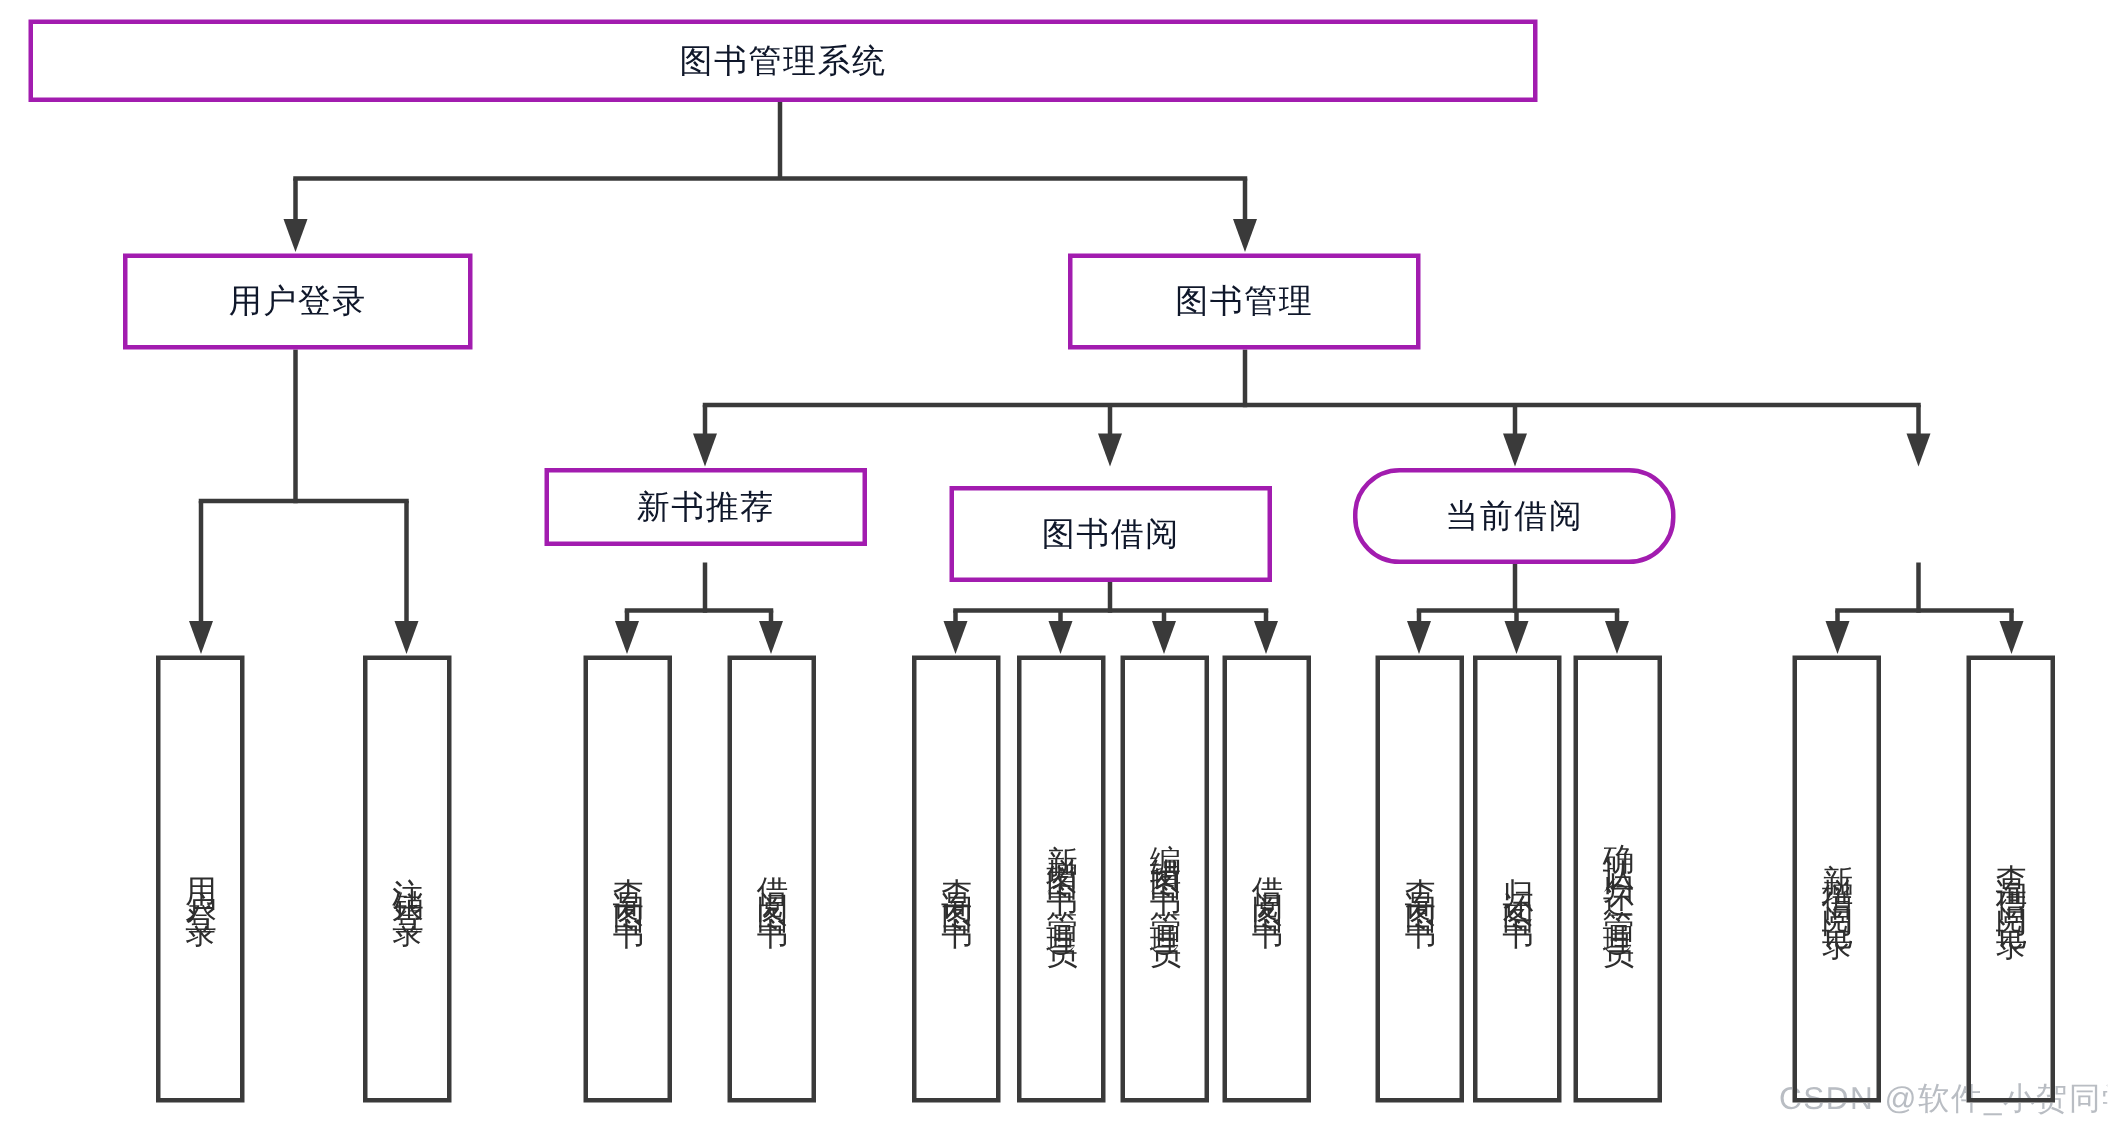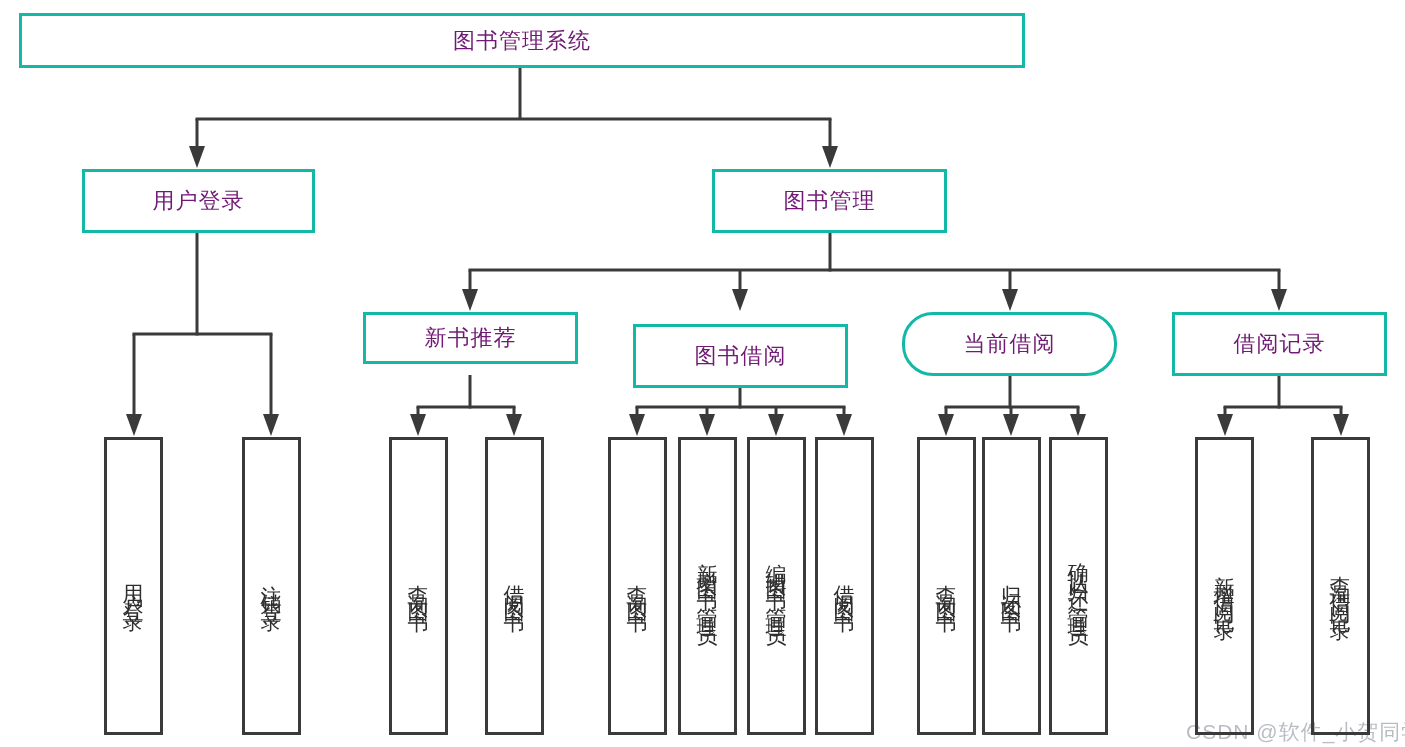--- a/index.html
+++ b/index.html
@@ -13,28 +13,28 @@
   }
   #wires {
     position: absolute;
     left: 0; top: 0;
     width: 1405px; height: 747px;
     pointer-events: none;
   }
   .hnode {
     position: absolute;
     box-sizing: border-box;
-    border: 3px solid #14b8a6;
+    border: 3px solid #a21caf;
     background: #ffffff;
     display: flex;
     align-items: center;
     justify-content: center;
     font-size: 22px;
     letter-spacing: 1px;
-    color: #701a75;
+    color: #0f172a;
     z-index: 2;
   }
   .vnode {
     position: absolute;
     box-sizing: border-box;
     border: 3px solid #3a3a3a;
     background: #ffffff;
     top: 437px;
     height: 298px;
     width: 59px;
@@ -150,23 +150,20 @@
 
   <div class="hnode" style="left:363px; top:312px; width:215px; height:52px;">
     <span>新书推荐</span>
   </div>
   <div class="hnode" style="left:633px; top:324px; width:215px; height:64px;">
     <span>图书借阅</span>
   </div>
   <div class="hnode" style="left:902px; top:312px; width:215px; height:64px;border-radius:31px;">
     <span>当前借阅</span>
   </div>
-  <div class="hnode" style="left:1172px; top:312px; width:215px; height:64px;">
-    <span>借阅记录</span>
-  </div>
 
   <div class="vnode" style="left:104px;">
     <span class="vlabel">用户登录</span>
   </div>
   <div class="vnode" style="left:242px;">
     <span class="vlabel">注销登录</span>
   </div>
 
   <div class="vnode" style="left:389px;">
     <span class="vlabel">查询图书</span>

